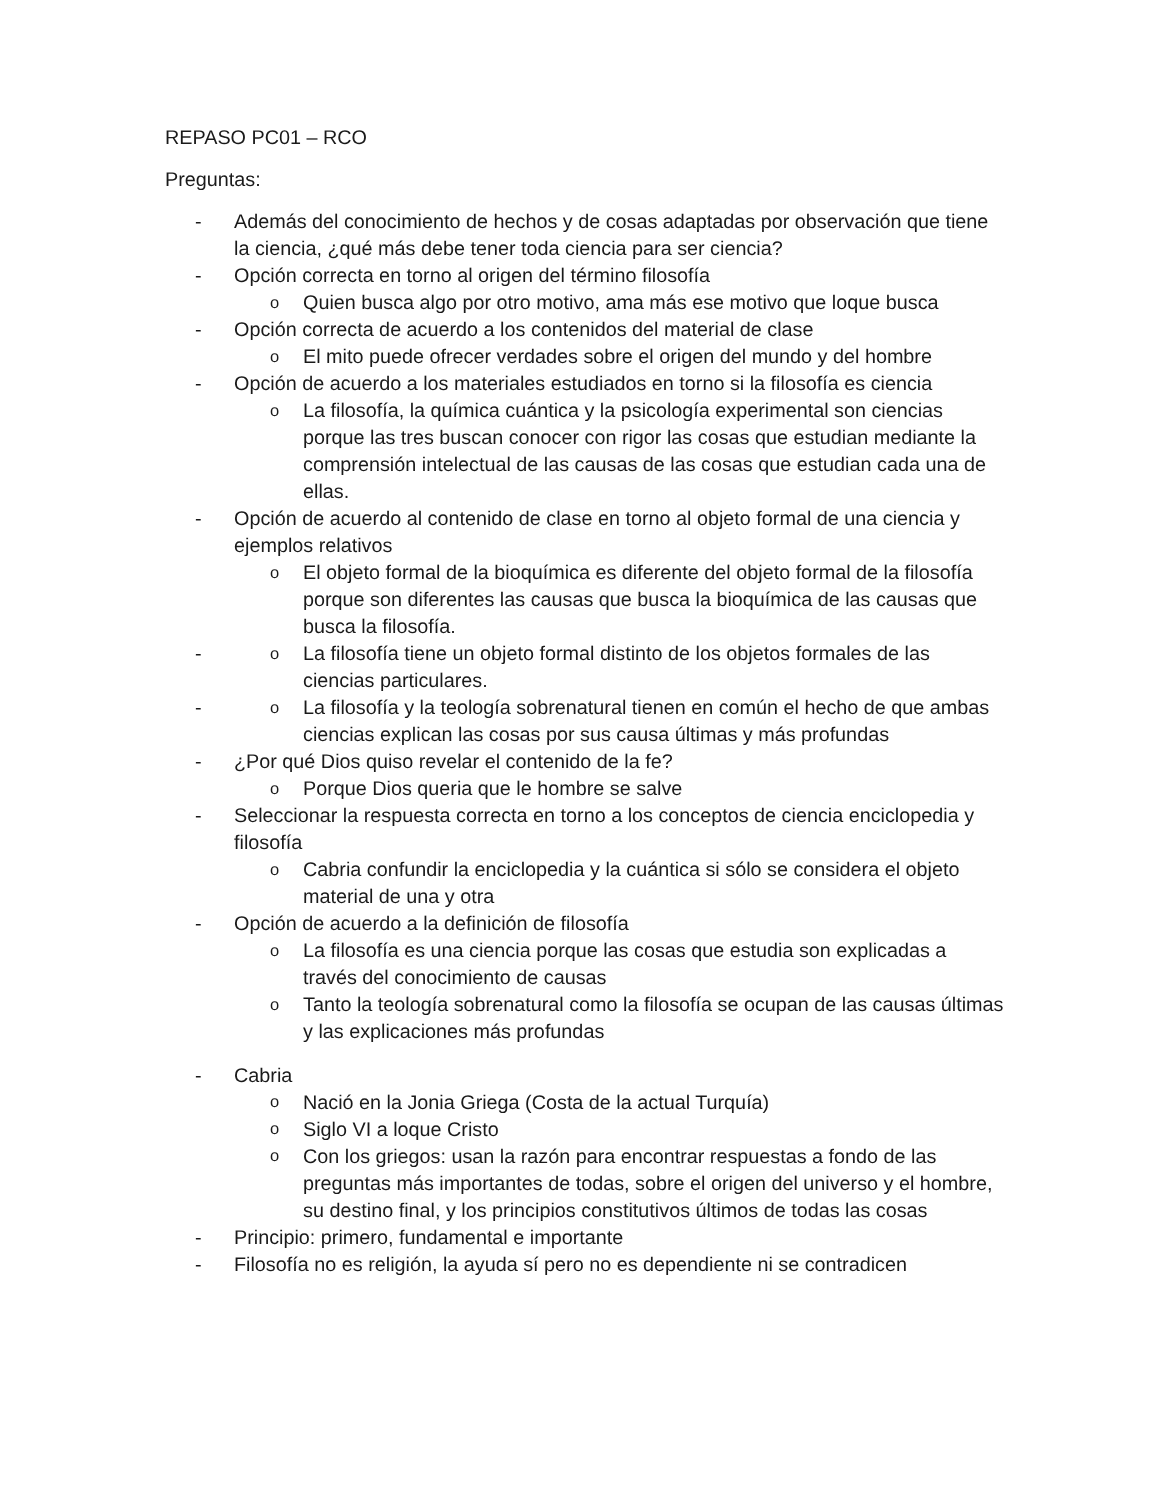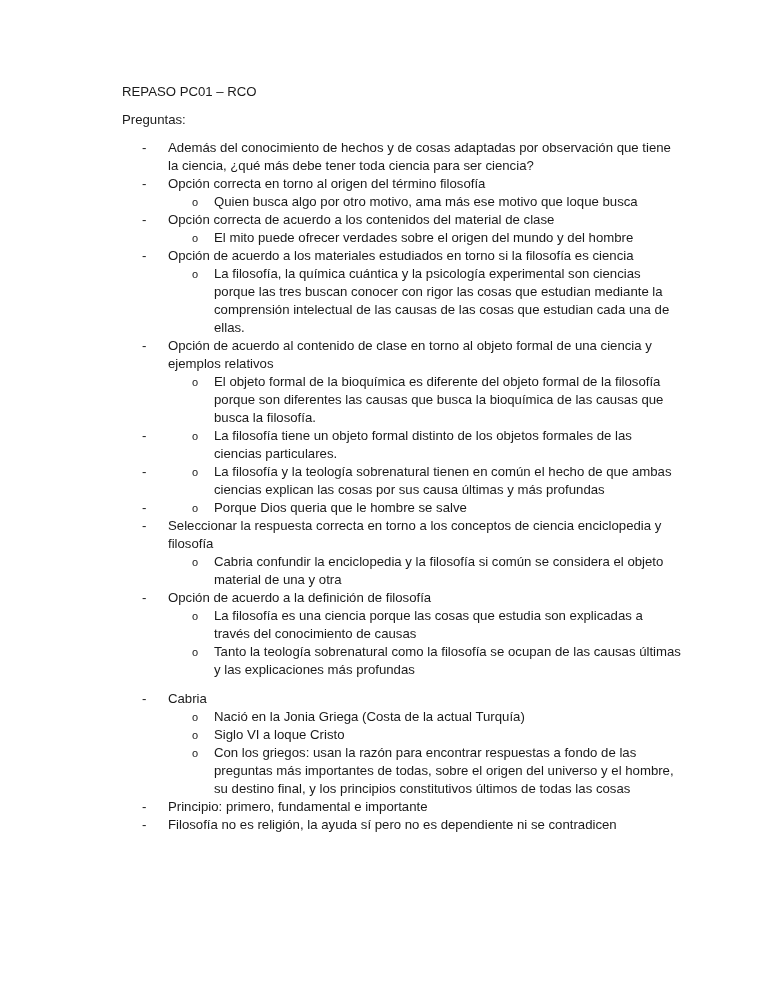--- a/index.html
+++ b/index.html
@@ -1,21 +1,21 @@
 <!DOCTYPE html>
 <html><head>
 <meta charset="utf-8">
 <style>
   html, body { margin: 0; padding: 0; background: #ffffff; }
   body {
     width: 768px; height: 994px; position: relative; overflow: hidden;
     font-family: "Liberation Sans", "DejaVu Sans", sans-serif;
     font-size: 13.2px; color: #1a1a1a; line-height: 18px;
   }
-  .page { position: absolute; left: 122px; top: 83px; width: 560px; }
+  .page { position: absolute; left: 110px; top: 83px; width: 560px; }
   .para { margin: 0 0 10px 0; }
   .para.title { margin-bottom: 10px; }
   ul.l1 { list-style: none; margin: 0 0 11px 0; padding: 0; }
   ul.l1 > li { position: relative; padding-left: 46px; }
   ul.l1 > li > .marker { position: absolute; left: 20px; top: 0; }
   ul.l2 { list-style: none; margin: 0; padding: 0; }
   ul.l2 > li { position: relative; padding-left: 46px; }
   ul.l2 > li > .marker { position: absolute; left: 24px; top: 0; font-size: 11px; }
   .text { display: block; }
 </style>
@@ -84,34 +84,35 @@
       <span class="marker">-</span>
       <ul class="l2">
         <li>
           <span class="marker">o</span>
           <span class="text">La filosofía y la teología sobrenatural tienen en común el hecho de que ambas ciencias explican las cosas por sus causa últimas y más profundas</span>
         </li>
       </ul>
     </li>
     <li>
       <span class="marker">-</span>
+      <span class="text">¿Por qué Dios quiso revelar el contenido de la fe?</span>
       <ul class="l2">
         <li>
           <span class="marker">o</span>
           <span class="text">Porque Dios queria que le hombre se salve</span>
         </li>
       </ul>
     </li>
     <li>
       <span class="marker">-</span>
       <span class="text">Seleccionar la respuesta correcta en torno a los conceptos de ciencia enciclopedia y filosofía</span>
       <ul class="l2">
         <li>
           <span class="marker">o</span>
-          <span class="text">Cabria confundir la enciclopedia y la filosofía si común se considera el objeto material de una y otra</span>
+          <span class="text">Cabria confundir la enciclopedia y la cuántica si sólo se considera el objeto material de una y otra</span>
         </li>
       </ul>
     </li>
     <li>
       <span class="marker">-</span>
       <span class="text">Opción de acuerdo a la definición de filosofía</span>
       <ul class="l2">
         <li>
           <span class="marker">o</span>
           <span class="text">La filosofía es una ciencia porque las cosas que estudia son explicadas a través del conocimiento de causas</span>

